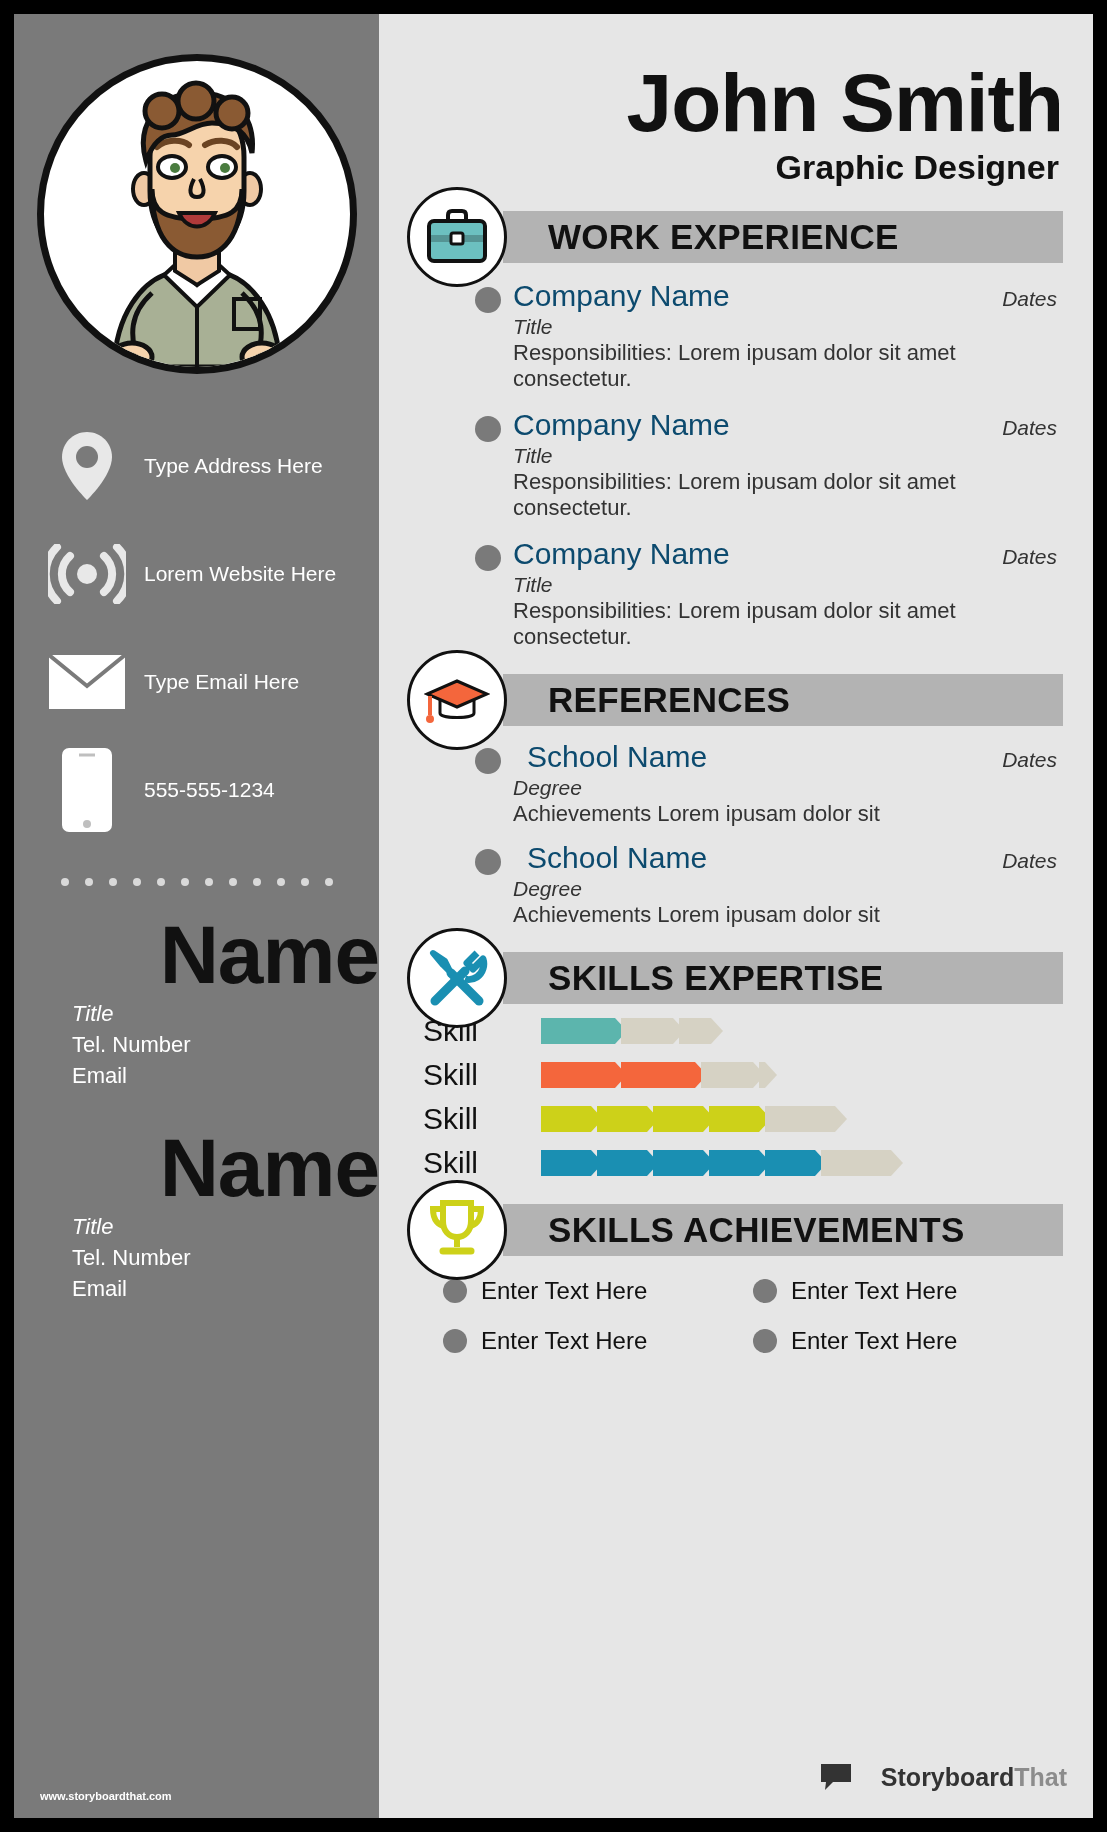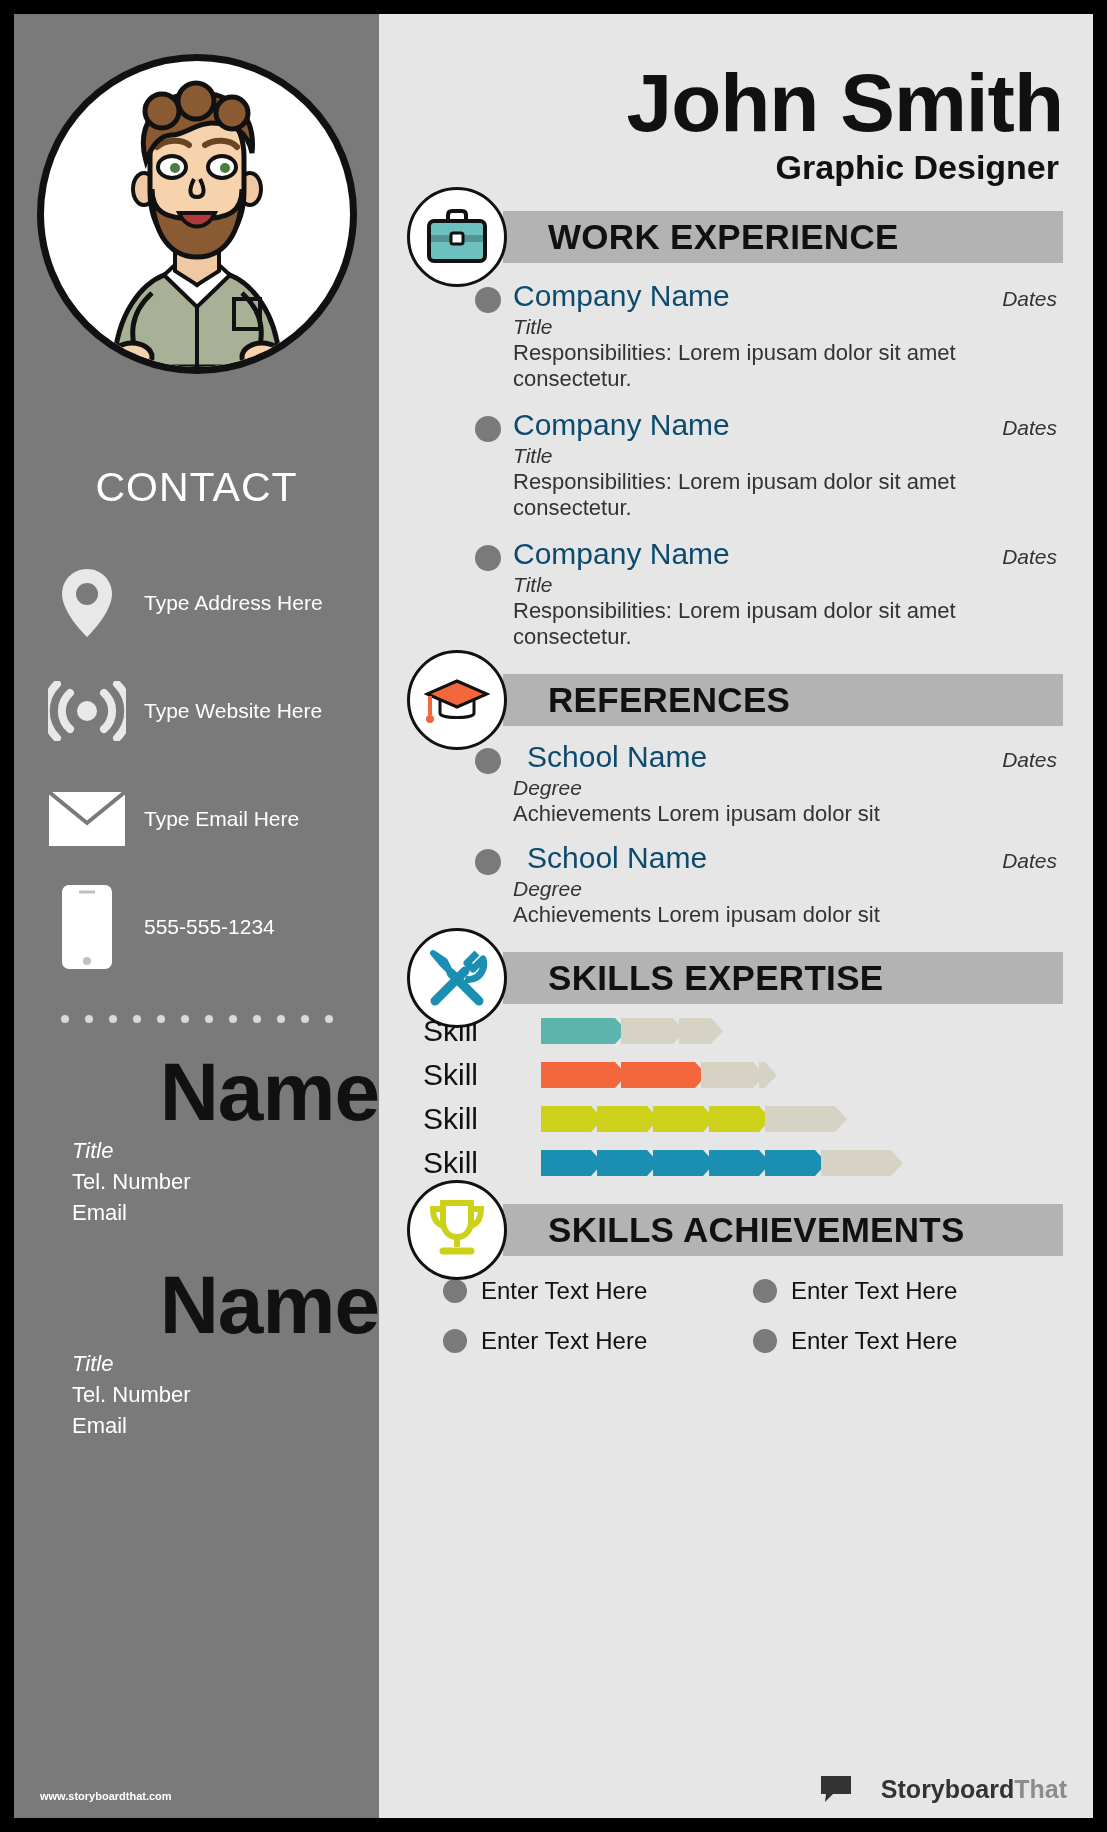--- a/index.html
+++ b/index.html
@@ -227,21 +227,21 @@
   .award-dot {
     width: 24px; height: 24px; border-radius: 50%;
     background: #7a7a7a;
     margin-right: 14px;
   }
   .award-text { font-size: 24px; color: #111; }
 
   
   .brand {
     position: absolute;
-    right: 26px; bottom: 14px;
+    right: 26px; bottom: 26px;
     display: flex;
     align-items: center;
     gap: 20px;
   }
   .brand-text {
     font-size: 25px;
     font-weight: 700;
     color: #333;
     margin-left: 8px;
   }
@@ -291,21 +291,20 @@
           <circle cx="152" cy="40" r="18" fill="#8a5a33" stroke="#111" stroke-width="5"></circle>
           <circle cx="188" cy="52" r="16" fill="#8a5a33" stroke="#111" stroke-width="5"></circle>
 
           <path d="M96 306 C84 274 86 252 108 232" fill="none" stroke="#111" stroke-width="5"></path>
           <path d="M210 306 C222 274 220 252 198 232" fill="none" stroke="#111" stroke-width="5"></path>
           <ellipse cx="88" cy="296" rx="20" ry="14" fill="#f6d3ac" stroke="#111" stroke-width="5"></ellipse>
           <ellipse cx="218" cy="296" rx="20" ry="14" fill="#f6d3ac" stroke="#111" stroke-width="5"></ellipse>
         </svg>
       </div>
 
-      <h2 class="contact-title">CONTACT</h2>
 
       <div class="contact-list">
 
         <div class="contact-row">
           <span class="contact-ico">
             <svg width="54" height="72" viewBox="0 0 54 72">
               <path d="M27 2 C13 2 2 13 2 27 C2 46 27 70 27 70 C27 70 52 46 52 27 C52 13 41 2 27 2 Z" fill="#e8e8e8"></path>
               <circle cx="27" cy="27" r="11" fill="#7a7a7a"></circle>
             </svg>
           </span>
@@ -315,21 +314,21 @@
         <div class="contact-row">
           <span class="contact-ico">
             <svg width="78" height="60" viewBox="0 0 78 60">
               <circle cx="39" cy="30" r="10" fill="#e8e8e8"></circle>
               <path d="M22 12 A24 24 0 0 0 22 48" fill="none" stroke="#e8e8e8" stroke-width="8" stroke-linecap="round"></path>
               <path d="M56 12 A24 24 0 0 1 56 48" fill="none" stroke="#e8e8e8" stroke-width="8" stroke-linecap="round"></path>
               <path d="M9 3 A38 38 0 0 0 9 57" fill="none" stroke="#e8e8e8" stroke-width="8" stroke-linecap="round"></path>
               <path d="M69 3 A38 38 0 0 1 69 57" fill="none" stroke="#e8e8e8" stroke-width="8" stroke-linecap="round"></path>
             </svg>
           </span>
-          <span class="contact-text">Type Website Here</span>
+          <span class="contact-text">Lorem Website Here</span>
         </div>
 
         <div class="contact-row">
           <span class="contact-ico">
             <svg width="78" height="56" viewBox="0 0 78 56">
               <rect x="1" y="1" width="76" height="54" fill="#ffffff"></rect>
               <path d="M1 1 L39 32 L77 1" fill="none" stroke="#7a7a7a" stroke-width="4"></path>
             </svg>
           </span>
           <span class="contact-text">Type Email Here</span>

